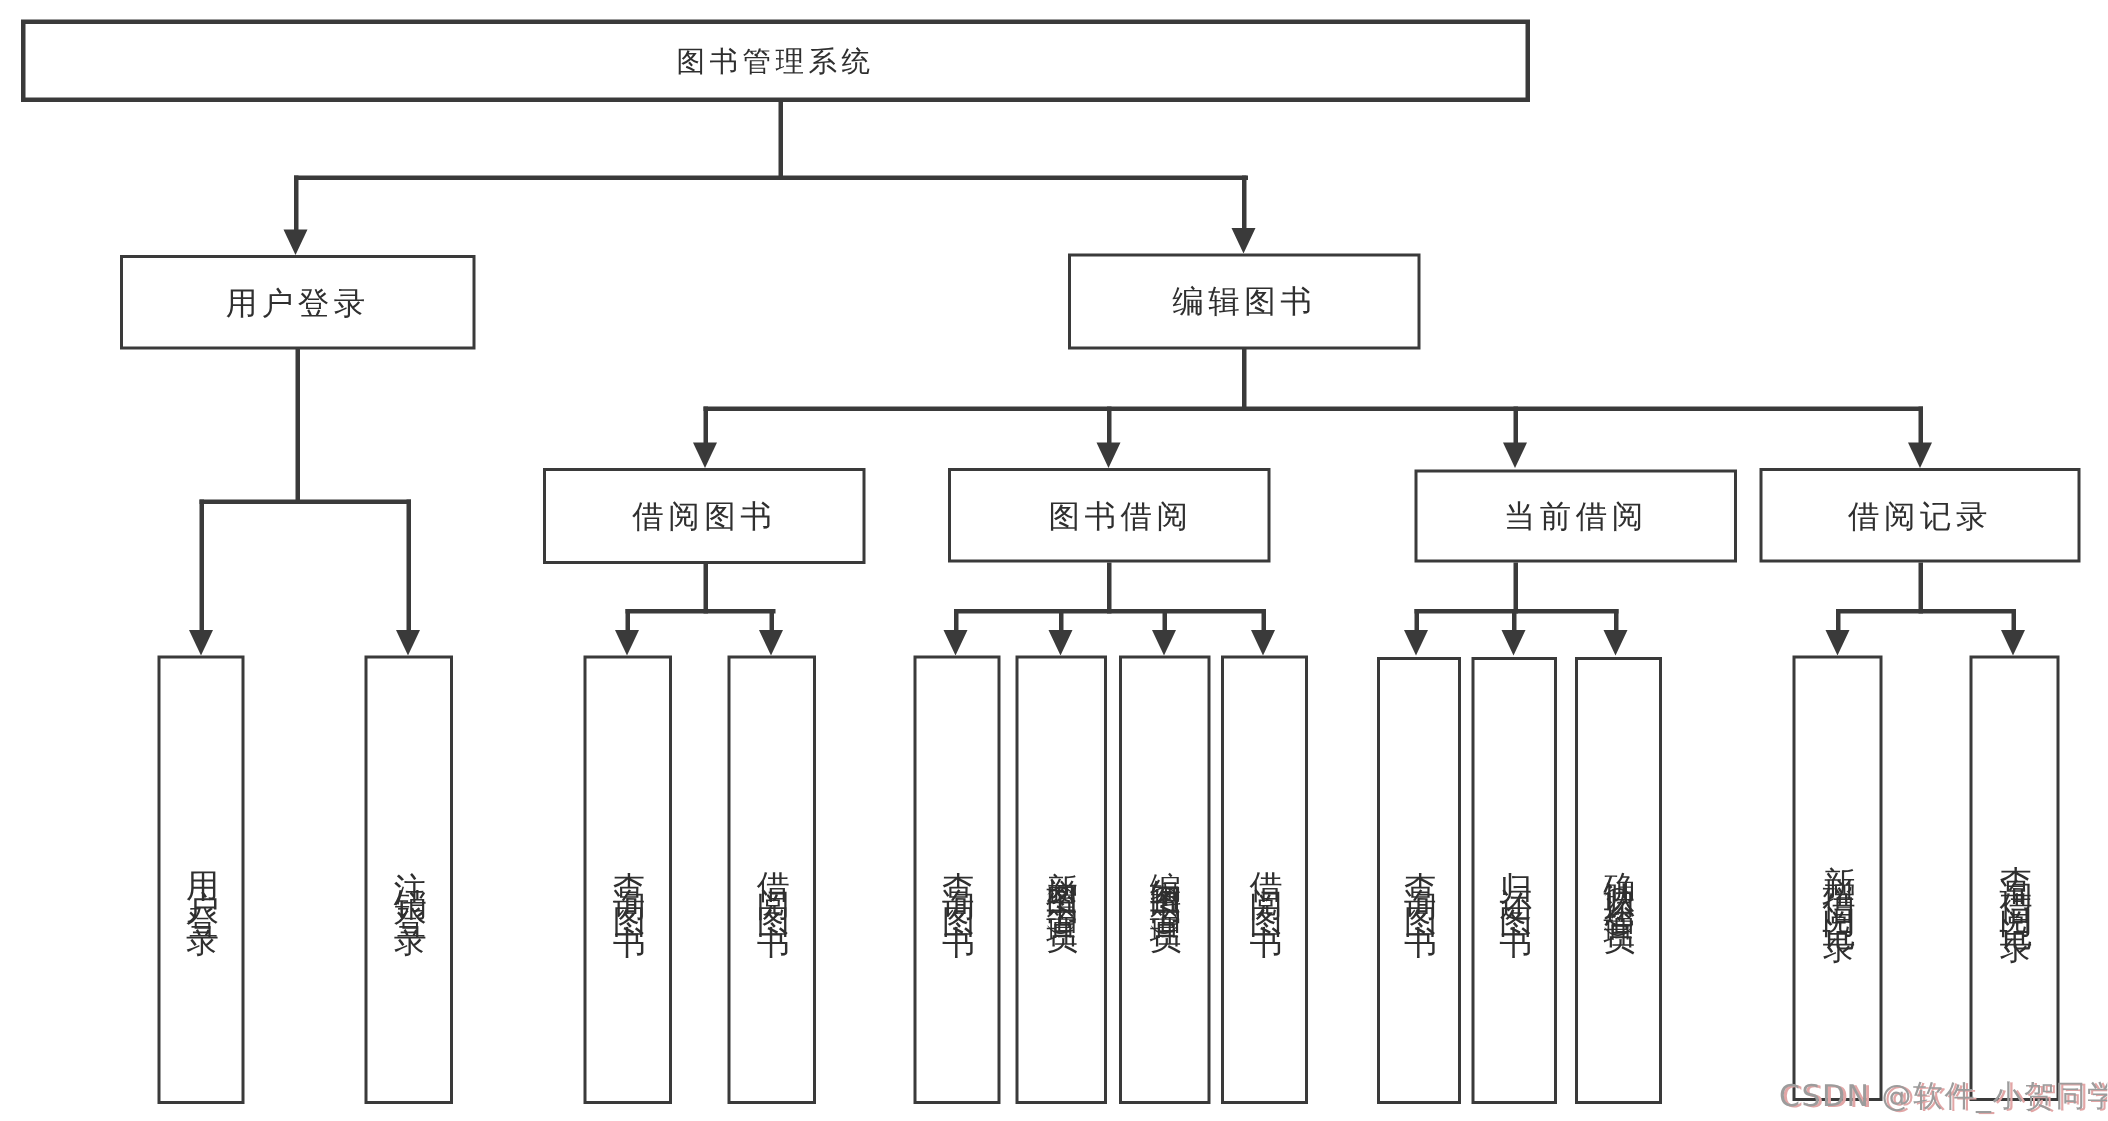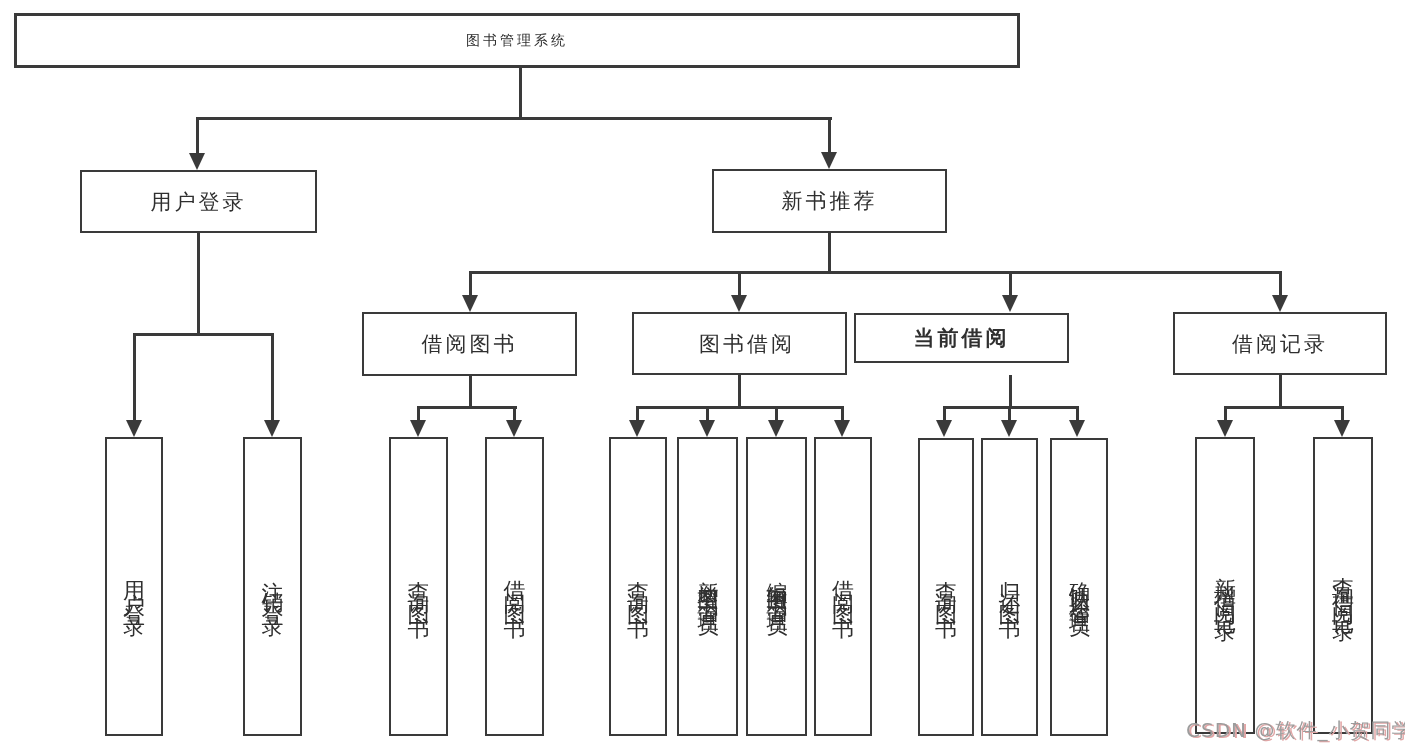--- a/index.html
+++ b/index.html
@@ -14,21 +14,21 @@
     position:absolute;
     box-sizing:border-box;
     border:2px solid #3a3a3a;
     background:#fff;
     display:flex;
     align-items:center;
     justify-content:center;
     color:#2f2f2f;
   }
   .hbox{font-size:21px;letter-spacing:3px;}
-  .rootbox{border-width:3px;font-size:14px;letter-spacing:3px;}
+  .rootbox{border-width:3px;font-size:19px;letter-spacing:3px;}
   .leaf{
     writing-mode:vertical-rl;
     text-orientation:mixed;
     font-size:22px;
     letter-spacing:12px;
     line-height:1;
   }
   .leaf.ls-mid{letter-spacing:9px;}
   .leaf.ls-tight{letter-spacing:5px;font-size:21px;}
   .line{position:absolute;background:#3a3a3a;}
@@ -61,21 +61,21 @@
   <div class="line" style="left:196px;top:117px;width:636px;height:3px;"></div>
   <div class="line" style="left:196px;top:117px;width:3px;height:38px;"></div>
   <div class="arrow" style="left:189px;top:153px;"></div>
   <div class="line" style="left:828px;top:117px;width:3px;height:37px;"></div>
   <div class="arrow" style="left:821px;top:152px;"></div>
 
   <div class="box hbox" style="left:80px;top:170px;width:237px;height:63px;">
     <span>用户登录</span>
   </div>
   <div class="box hbox" style="left:712px;top:169px;width:235px;height:64px;">
-    <span>新书推荐</span>
+    <span>编辑图书</span>
   </div>
 
   <div class="line" style="left:197px;top:232px;width:3px;height:104px;"></div>
   <div class="line" style="left:133px;top:333px;width:141px;height:3px;"></div>
   <div class="line" style="left:133px;top:333px;width:3px;height:89px;"></div>
   <div class="arrow" style="left:126px;top:420px;"></div>
   <div class="line" style="left:271px;top:333px;width:3px;height:89px;"></div>
   <div class="arrow" style="left:264px;top:420px;"></div>
 
   <div class="line" style="left:828px;top:232px;width:3px;height:42px;"></div>
@@ -88,21 +88,21 @@
   <div class="arrow" style="left:1002px;top:295px;"></div>
   <div class="line" style="left:1279px;top:271px;width:3px;height:26px;"></div>
   <div class="arrow" style="left:1272px;top:295px;"></div>
 
   <div class="box hbox" style="left:362px;top:312px;width:215px;height:64px;">
     <span>借阅图书</span>
   </div>
   <div class="box hbox" style="left:632px;top:312px;width:215px;height:63px;padding-left:15px;">
     <span>图书借阅</span>
   </div>
-  <div class="box hbox" style="left:854px;top:313px;width:215px;height:50px;font-weight:bold;">
+  <div class="box hbox" style="left:943px;top:313px;width:215px;height:62px;">
     <span>当前借阅</span>
   </div>
   <div class="box hbox" style="left:1173px;top:312px;width:214px;height:63px;">
     <span>借阅记录</span>
   </div>
 
   <div class="line" style="left:469px;top:375px;width:3px;height:34px;"></div>
   <div class="line" style="left:417px;top:406px;width:100px;height:3px;"></div>
   <div class="line" style="left:417px;top:406px;width:3px;height:16px;"></div>
   <div class="arrow" style="left:410px;top:420px;"></div>

